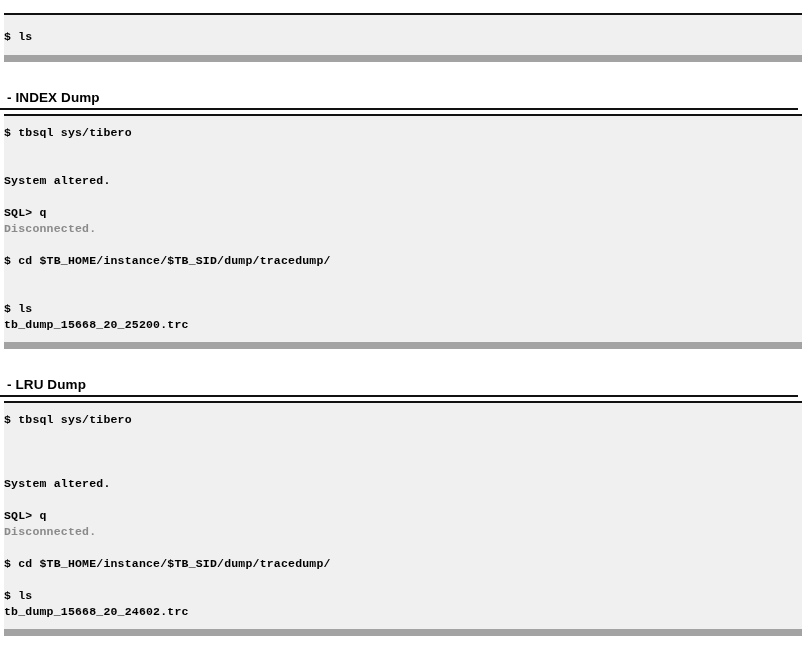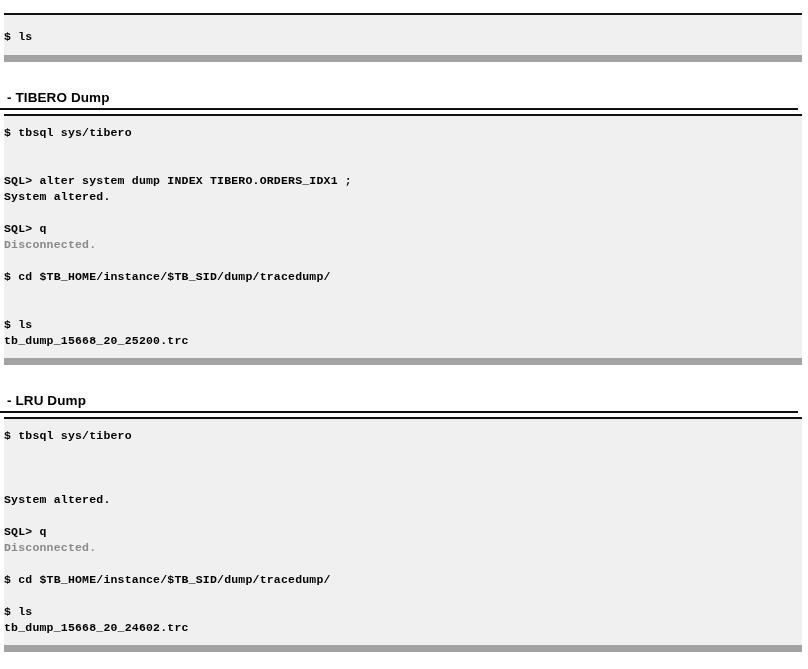--- a/index.html
+++ b/index.html
@@ -84,26 +84,25 @@
 <body>
 
 <div class="page">
 
   <div class="codeblock first">
       <div class="line">$ ls</div>
     </div>
 
   <div class="gap"></div>
 
-  <div class="section-heading">- TIBERO Dump</div>
+  <div class="section-heading">- INDEX Dump</div>
   <div class="codeblock">
       <div class="line">$ tbsql sys/tibero</div>
       <div class="line blank">&nbsp;</div>
       <div class="line blank">&nbsp;</div>
-      <div class="line">SQL&gt; alter system dump INDEX TIBERO.ORDERS_IDX1 ;</div>
       <div class="line">System altered.</div>
       <div class="line blank">&nbsp;</div>
       <div class="line">SQL&gt; q</div>
       <div class="line muted">Disconnected.</div>
       <div class="line blank">&nbsp;</div>
       <div class="line">$ cd $TB_HOME/instance/$TB_SID/dump/tracedump/</div>
       <div class="line blank">&nbsp;</div>
       <div class="line blank">&nbsp;</div>
       <div class="line">$ ls</div>
       <div class="line">tb_dump_15668_20_25200.trc</div>

